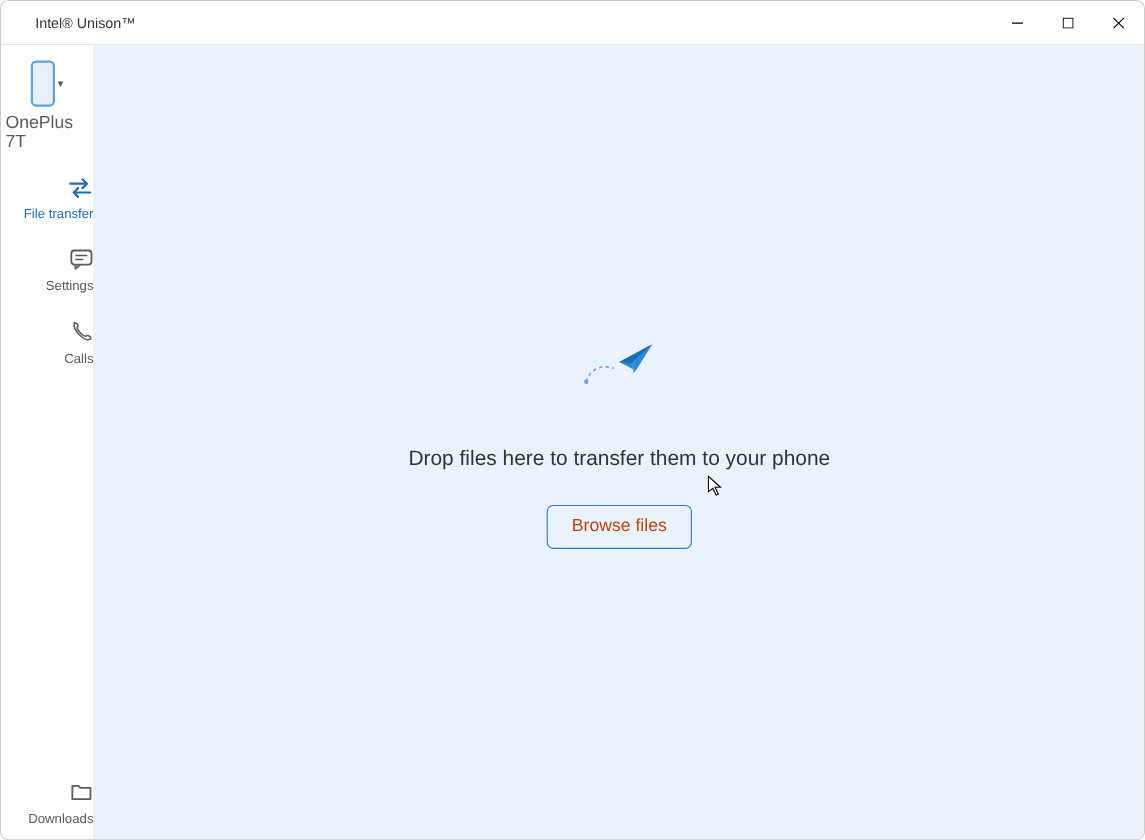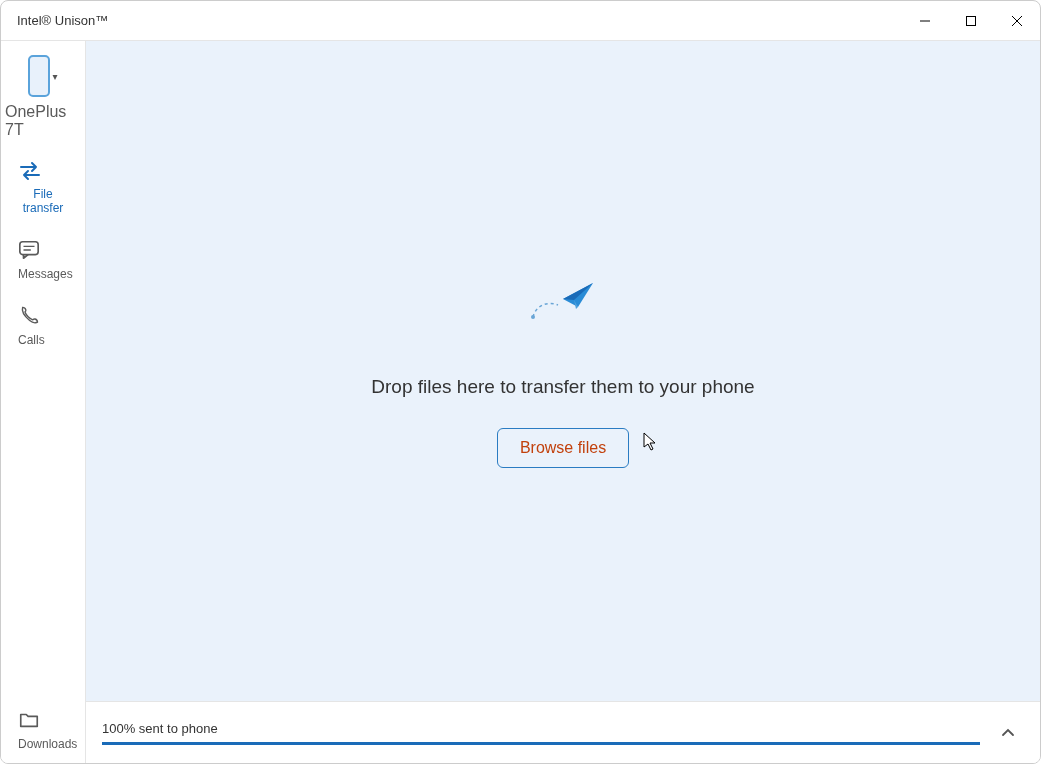--- a/index.html
+++ b/index.html
@@ -1,26 +1,26 @@
 <!DOCTYPE html>
 <html><head>
   <meta charset="utf-8">
   <style>
     * { margin: 0; padding: 0; box-sizing: border-box; font-family: "Segoe UI", -apple-system, sans-serif; }
     body { width: 1041px; height: 764px; background: #fff; border: 1px solid #ccc; border-radius: 8px; overflow: hidden; display: flex; flex-direction: column; }
     
-    .titlebar { height: 40px; display: flex; align-items: center; padding-left: 16px; border-bottom: 1px solid #e5e5e5; }
+    .titlebar { height: 40px; display: flex; align-items: center; padding-left: 31px; border-bottom: 1px solid #e5e5e5; }
     .titlebar-title { font-size: 13px; color: #333; flex: 1; }
     .window-controls { display: flex; height: 100%; }
     .win-btn { width: 46px; height: 100%; display: flex; align-items: center; justify-content: center; cursor: pointer; }
     
     .app-body { flex: 1; display: flex; overflow: hidden; }
     
     .sidebar { width: 85px; border-right: 1px solid #e5e5e5; display: flex; flex-direction: column; background: #fff; }
-    .sidebar-item { display: flex; flex-direction: column; align-items: flex-start; padding: 12px 17px; cursor: pointer; color: #5a5a5a; position: relative; }
+    .sidebar-item { display: flex; flex-direction: column; align-items: flex-end; padding: 12px 0; cursor: pointer; color: #5a5a5a; position: relative; }
     .sidebar-item.active { color: #1a6bb8; }
     .sidebar-item .icon { margin-bottom: 6px; display:flex; align-items:center; justify-content:center; }
     .sidebar-item .label { font-size: 12px; text-align: center; }
     .sidebar-spacer { flex: 1; }
     
     .device-item { padding: 14px 4px 10px; display: flex; flex-direction: column; align-items: center; cursor: pointer; color: #5a5a5a; position: relative; }
     .device-icon-wrap { display: flex; align-items: center; gap: 2px; margin-bottom: 6px; }
     .phone-shape { width: 22px; height: 42px; border: 2px solid #5aa3db; border-radius: 5px; background: #e8f1fb; }
     .chev { font-size: 10px; color: #555; }
     .device-label { font-size: 16px; }
@@ -89,21 +89,21 @@
 
     <div class="sidebar-item">
       <div class="icon">
         <svg width="22" height="22" viewBox="0 0 24 24">
             <rect x="2" y="3" width="20" height="14" rx="3" fill="none" stroke="#5a5a5a" stroke-width="1.8"></rect>
             <path d="M6 17 L6 21 L11 17" fill="none" stroke="#5a5a5a" stroke-width="1.8" stroke-linejoin="round"></path>
             <line x1="6" y1="8" x2="18" y2="8" stroke="#5a5a5a" stroke-width="1.5"></line>
             <line x1="6" y1="12" x2="14" y2="12" stroke="#5a5a5a" stroke-width="1.5"></line>
           </svg>
       </div>
-      <div class="label">Messages</div>
+      <div class="label">Settings</div>
     </div>
 
     <div class="sidebar-item">
       <div class="icon">
         <svg width="22" height="22" viewBox="0 0 24 24">
             <path d="M5 3 C5 3 8 3 9 6 C9.5 7.5 8 9 8 9 C8 9 9 12 12 15 C15 18 18 19 18 19 C18 19 19.5 17.5 21 18 C24 19 24 22 24 22 C24 22 20 25 14 20 C8 15 3 9 5 3 Z" transform="scale(0.85) translate(1 0)" fill="none" stroke="#5a5a5a" stroke-width="1.8"></path>
           </svg>
       </div>
       <div class="label">Calls</div>
     </div>
@@ -130,31 +130,18 @@
           <circle cx="5" cy="42" r="2" fill="#6aa6d6"></circle>
           <path d="M35 24 L65 8 L50 32 Z" fill="#2a8cd6"></path>
           <path d="M35 24 L65 8 L46 25 Z" fill="#1a6bb8"></path>
           <path d="M46 25 L48 34 L50 32 Z" fill="#4da0dd"></path>
         </svg>
       </div>
       <div class="drop-text">Drop files here to transfer them to your phone</div>
       <button class="browse-btn">Browse files</button>
     </div>
 
-    <div class="statusbar">
-      <div class="status-inner">
-        <div class="status-text">100% sent to phone</div>
-        <div class="progress-track">
-          <div class="progress-fill" style="width: 100%;"></div>
-        </div>
-      </div>
-      <div class="status-chev">
-        <svg width="14" height="14" viewBox="0 0 14 14">
-            <path d="M2 9 L7 4 L12 9" fill="none" stroke="#555" stroke-width="1.8" stroke-linecap="round"></path>
-          </svg>
-      </div>
-    </div>
   </div>
 </div>
 
 <svg class="cursor" width="16" height="20" viewBox="0 0 16 20">
     <path d="M1 1 L1 15 L5 12 L8 18 L10 17 L7 11 L12 11 Z" fill="#fff" stroke="#000" stroke-width="1"></path>
   </svg>
 
 </body></html>

